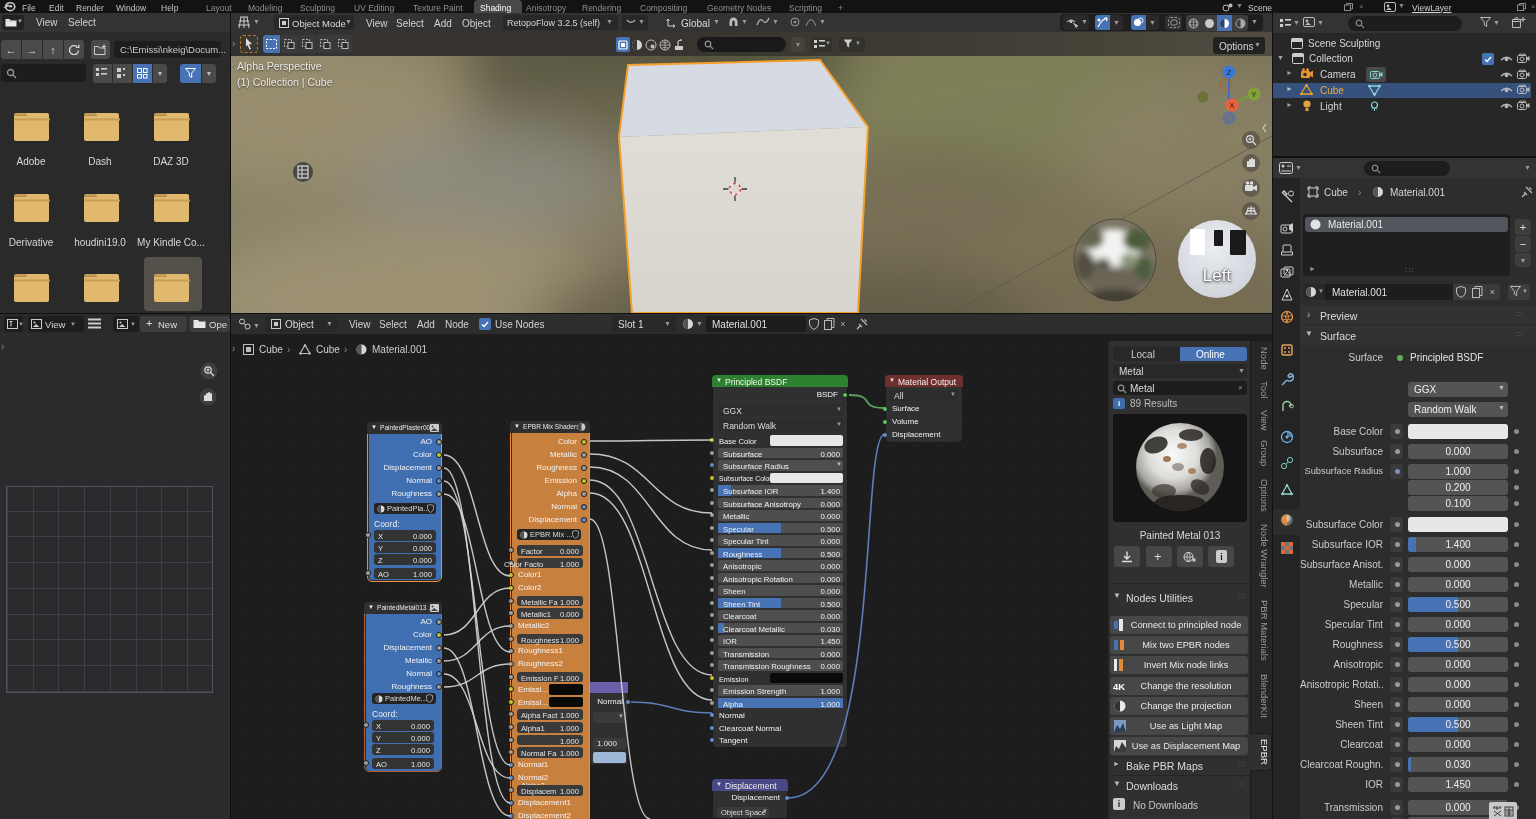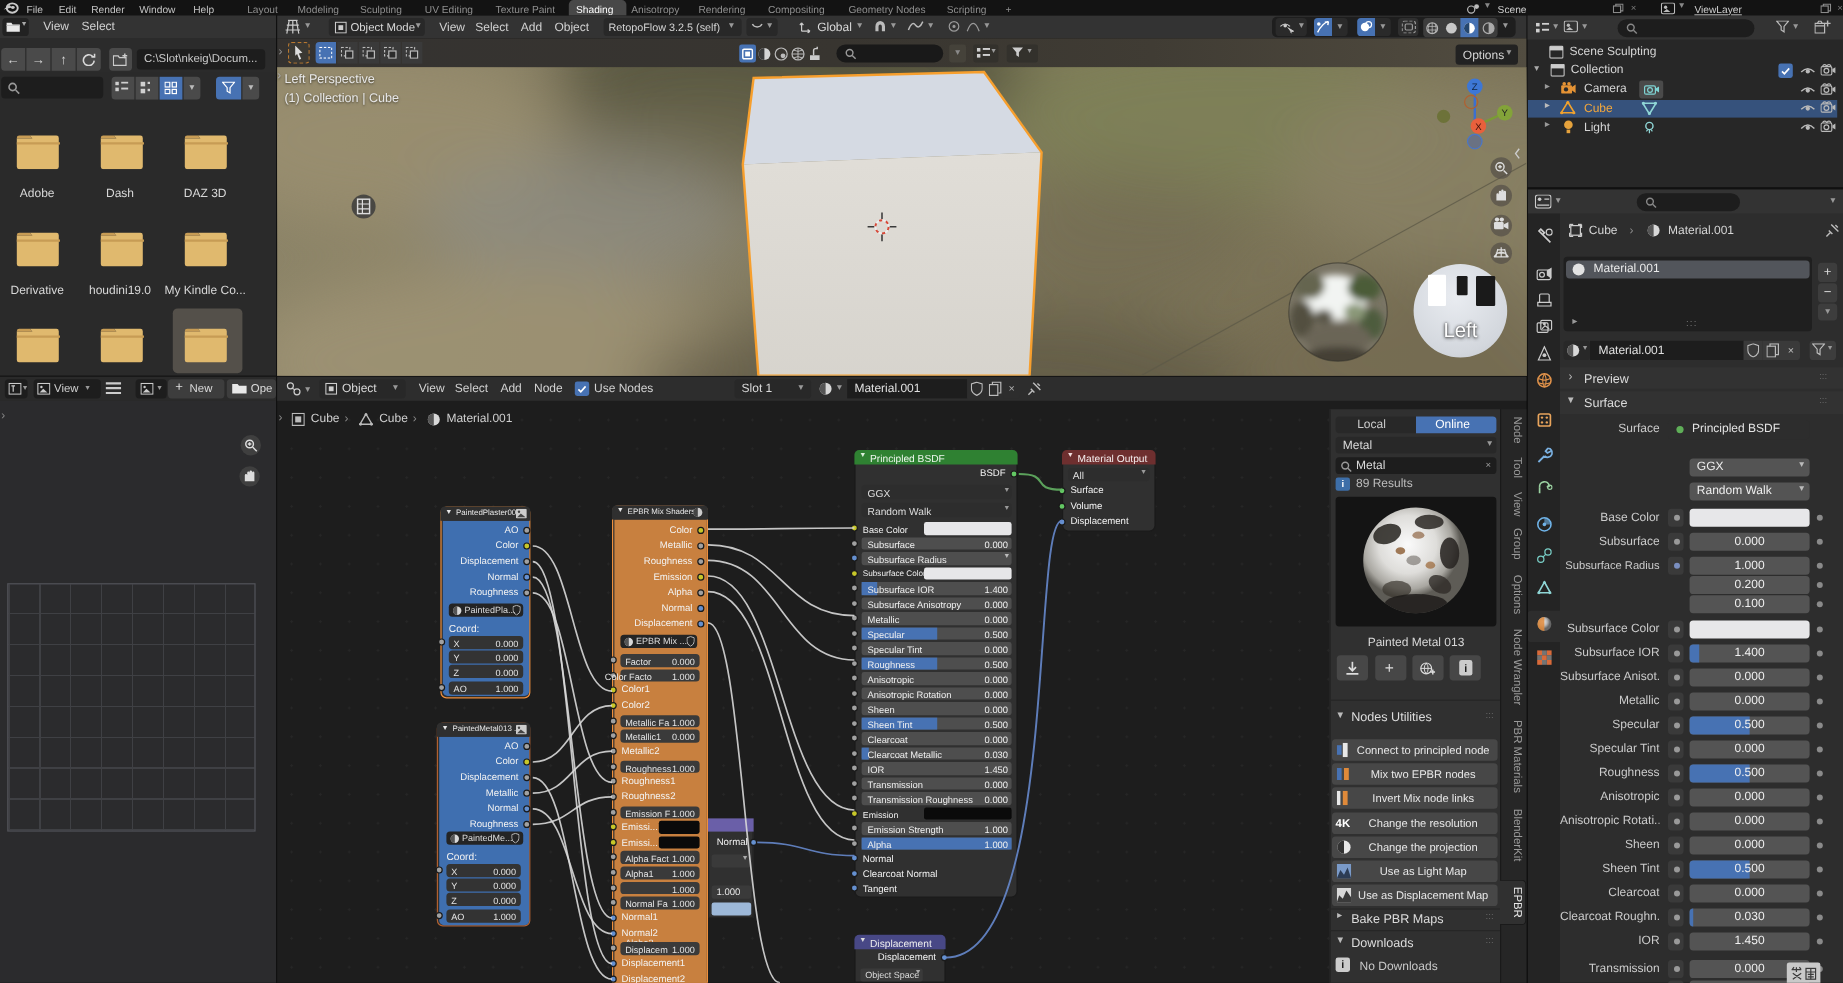--- a/index.html
+++ b/index.html
@@ -71,21 +71,21 @@
 <svg class="abs" style="left:68px;top:44px" width="12" height="11" viewBox="0 0 12 11">
     <path d="M10.5 6.5 a4.5 4.5 0 1 1 -1.4-3.6" fill="none" stroke="#d8d8d8" stroke-width="1.3"></path>
     <path d="M10.8 0.8 v2.6 h-2.6" fill="none" stroke="#d8d8d8" stroke-width="1.3"></path>
   </svg>
 <div class="abs " style="left:91px;top:40px;width:19px;height:19px;background:#4a4a4a;border-radius:3px"></div>
 <svg class="abs" style="left:94px;top:44px" width="13" height="11" viewBox="0 0 13 11">
     <path d="M0.5 2.5 h4 l1 1.5 h5.5 v6.5 h-10.5 Z" fill="none" stroke="#ccc"></path>
     <path d="M10 0.5 v4 M8 2.5 h4" stroke="#ccc" stroke-width="1.2"></path>
   </svg>
 <div class="abs " style="left:114px;top:41px;width:107px;height:17px;background:#1d1d1d;border-radius:3px"></div>
-<div class="abs " style="left:120px;top:44px;font-size:9.5px;color:#c9c9c9;white-space:nowrap;">C:\Slot\nkeig\Docum...</div>
+<div class="abs " style="left:120px;top:44px;font-size:9.5px;color:#c9c9c9;white-space:nowrap;">C:\Emissi\nkeig\Docum...</div>
 <div class="abs " style="left:1px;top:64px;width:85px;height:18px;background:#1d1d1d;border-radius:3px"></div>
 <svg class="abs" style="left:6px;top:68px" width="11" height="11" viewBox="0 0 11 11">
     <circle cx="4.5" cy="4.5" r="3" fill="none" stroke="#999" stroke-width="1.3"></circle>
     <path d="M7 7 L10 10" stroke="#999" stroke-width="1.3"></path>
   </svg>
 <div class="abs " style="left:93px;top:64px;width:19px;height:19px;background:#4a4a4a;border-radius:3px 0 0 3px"></div>
 <svg class="abs" style="left:96px;top:68px" width="11" height="10" viewBox="0 0 11 10">
     <rect x="0" y="0" width="3" height="3" fill="#cfcfcf"></rect>
     <rect x="0" y="5" width="3" height="3" fill="#cfcfcf"></rect>
     <rect x="5" y="0" width="6" height="1.6" fill="#cfcfcf"></rect>
@@ -362,21 +362,21 @@
       <circle r="5.5" fill="none" stroke="#eee" stroke-width="1.6" stroke-dasharray="2.9 2.9" stroke-dashoffset="2.9"></circle>
       <path d="M0,-12 V-6.5 M0,6.5 V12 M-12,0 H-6.5 M6.5,0 H12" stroke="#3a3a3a" stroke-width="1.3"></path>
     </g>
 <g transform="translate(72,116)">
       <circle r="10" fill="#3c3c3c" opacity="0.85"></circle>
       <rect x="-5" y="-6" width="10" height="12" fill="none" stroke="#ddd" stroke-width="1.2"></rect>
       <path d="M-5 -2 h10 M-5 2 h10 M-1 -6 v12" stroke="#ddd" stroke-width="1"></path>
     </g>
 </svg>
 <div class="abs " style="left:231px;top:58px;font-size:10px;color:#aaa;white-space:nowrap;text-shadow:0 1px 2px rgba(0,0,0,0.5)">›</div>
-<div class="abs " style="left:237px;top:60px;font-size:10.5px;color:#e8e8e8;white-space:nowrap;text-shadow:0 1px 2px rgba(0,0,0,0.6)">Left Perspective</div>
+<div class="abs " style="left:237px;top:60px;font-size:10.5px;color:#e8e8e8;white-space:nowrap;text-shadow:0 1px 2px rgba(0,0,0,0.6)">Alpha Perspective</div>
 <div class="abs " style="left:237px;top:76px;font-size:10.5px;color:#e8e8e8;white-space:nowrap;text-shadow:0 1px 2px rgba(0,0,0,0.6)">(1) Collection | Cube</div>
 <svg class="abs" style="left:1190px;top:56px" width="82" height="257" viewBox="0 0 82 257">
 <line x1="39" y1="16" x2="39" y2="45" stroke="#3b6fd0" stroke-width="2"></line>
 <line x1="64" y1="38" x2="44" y2="47" stroke="#7a9b35" stroke-width="2"></line>
 <circle cx="39" cy="16" r="6.5" fill="#3d77d6"></circle>
     <text x="39" y="19" font-size="8" fill="#10233f" text-anchor="middle" font-family="Liberation Sans">Z</text>
 <circle cx="36" cy="29" r="5.5" fill="none" stroke="#b06030"></circle>
 <circle cx="64" cy="38" r="6.5" fill="#83a339"></circle>
     <text x="64" y="41" font-size="8" fill="#222" text-anchor="middle" font-family="Liberation Sans">Y</text>
 <circle cx="42" cy="49" r="6.5" fill="#e8603c"></circle>

